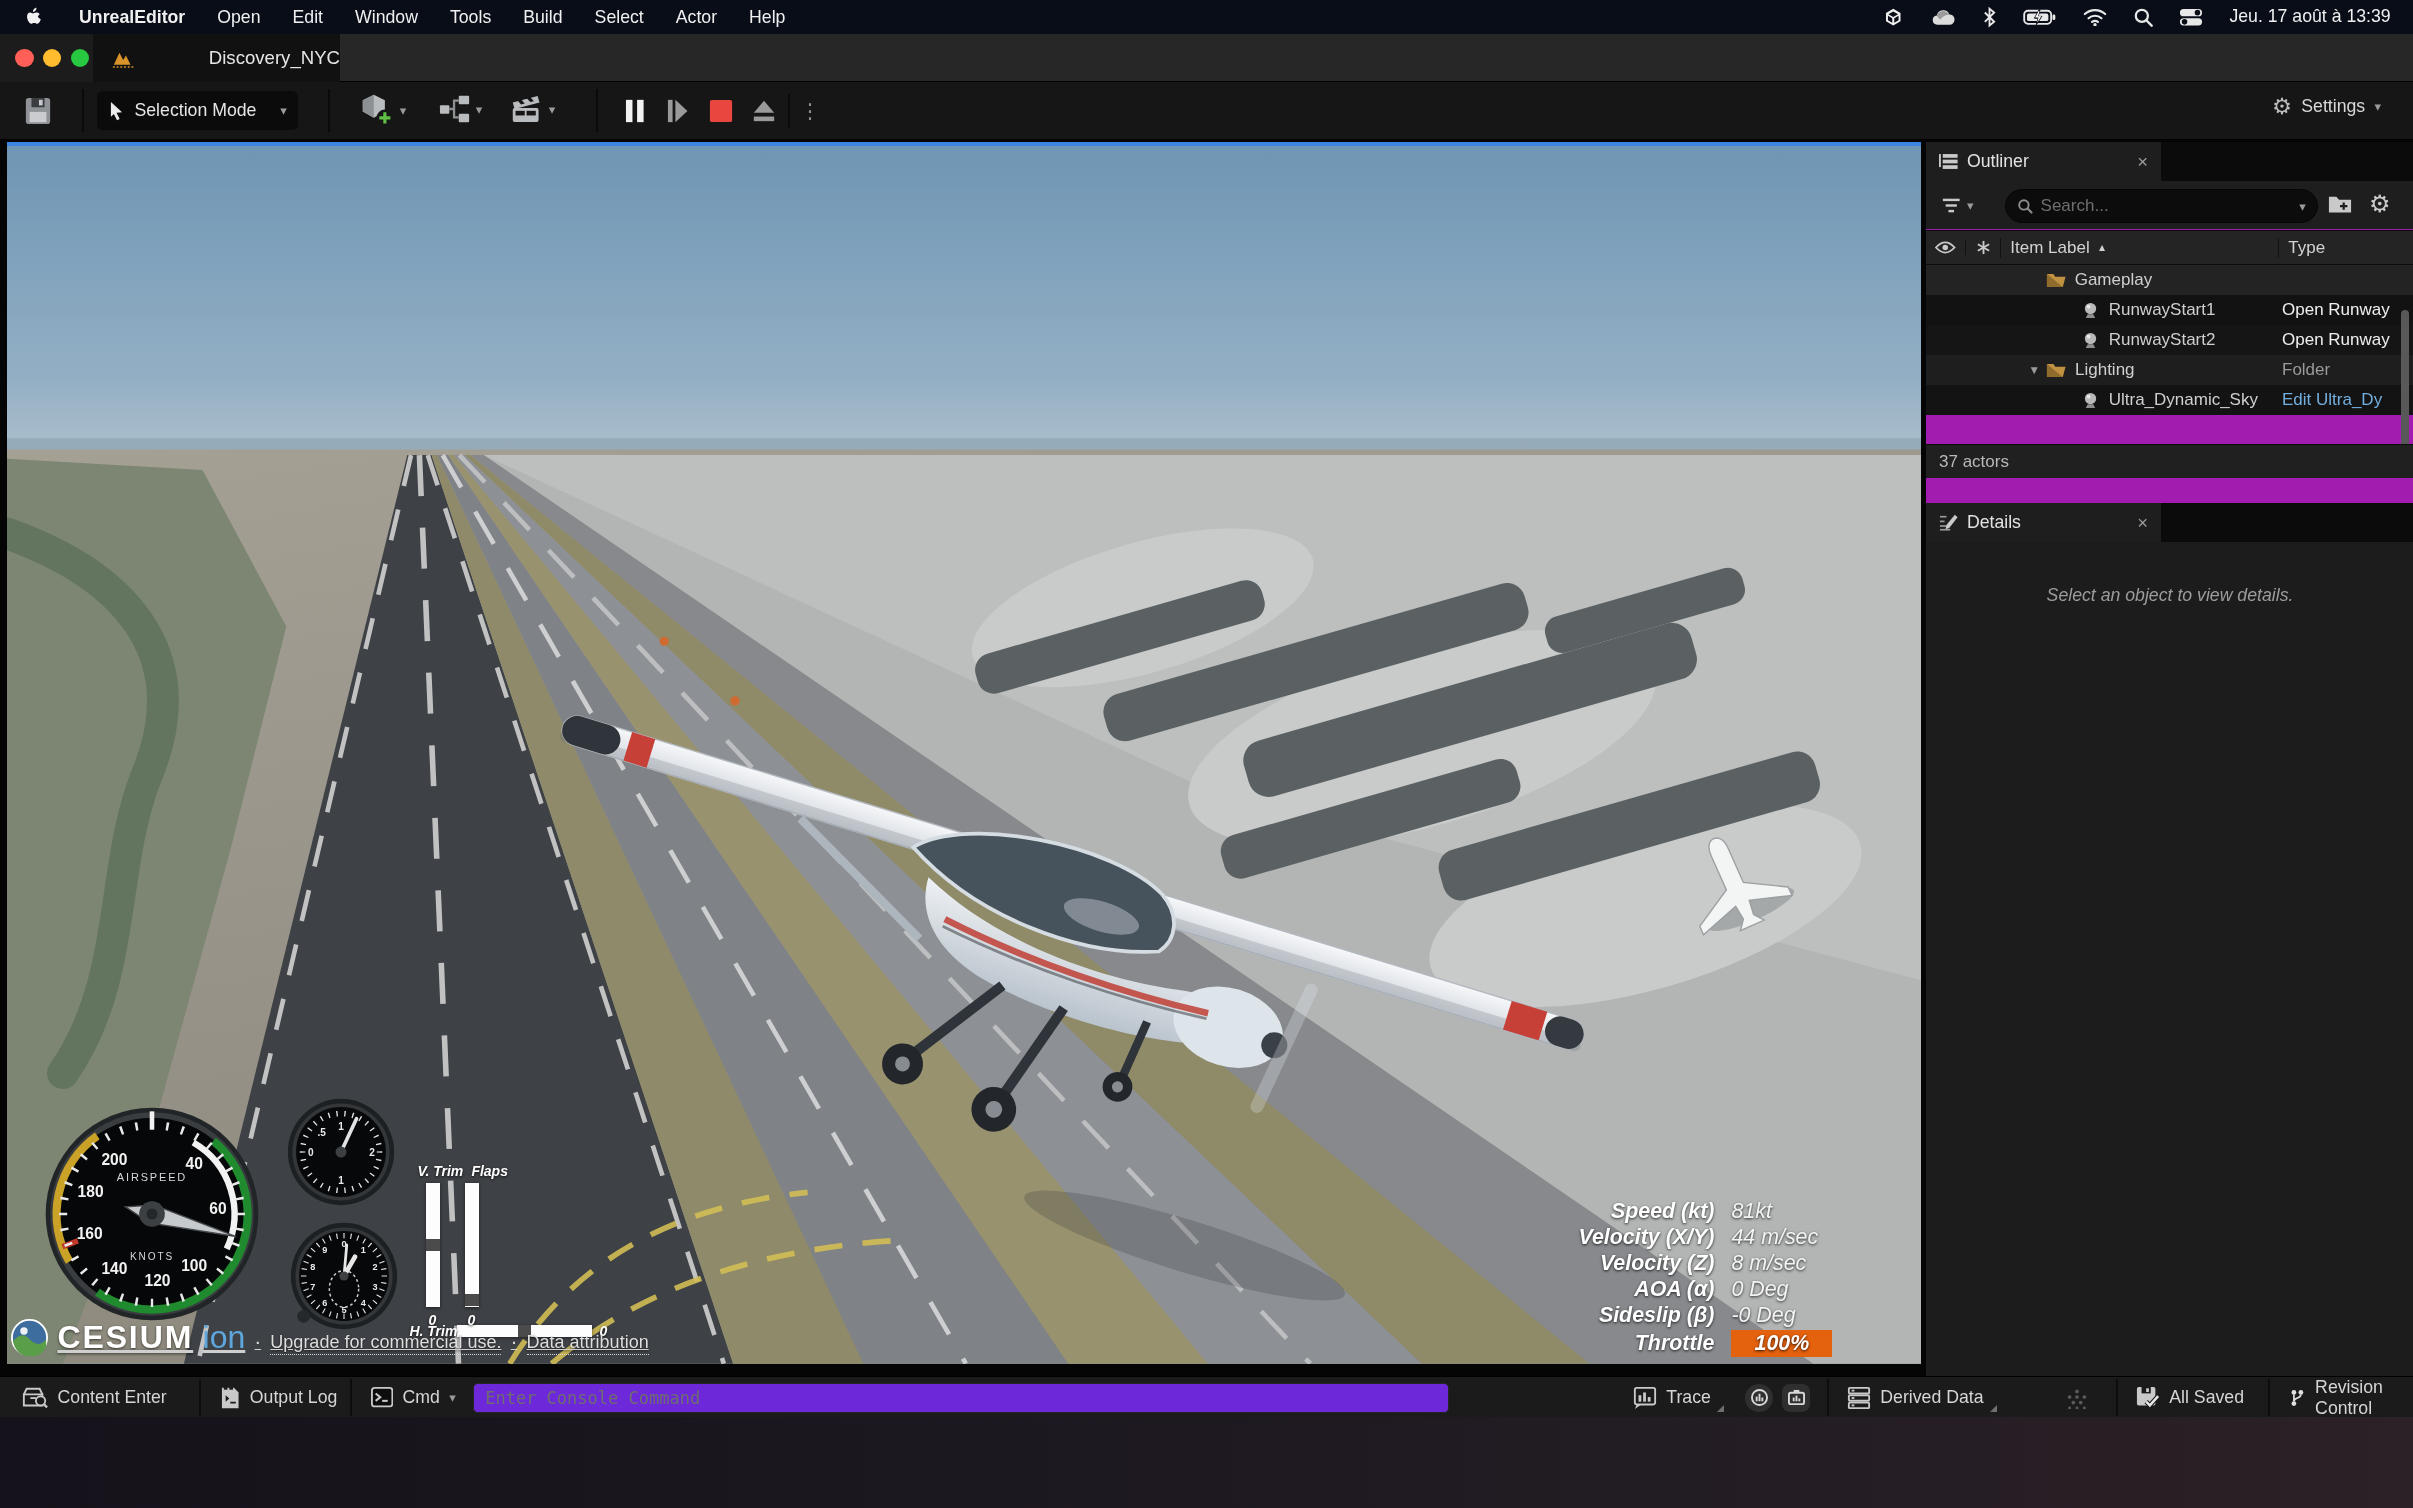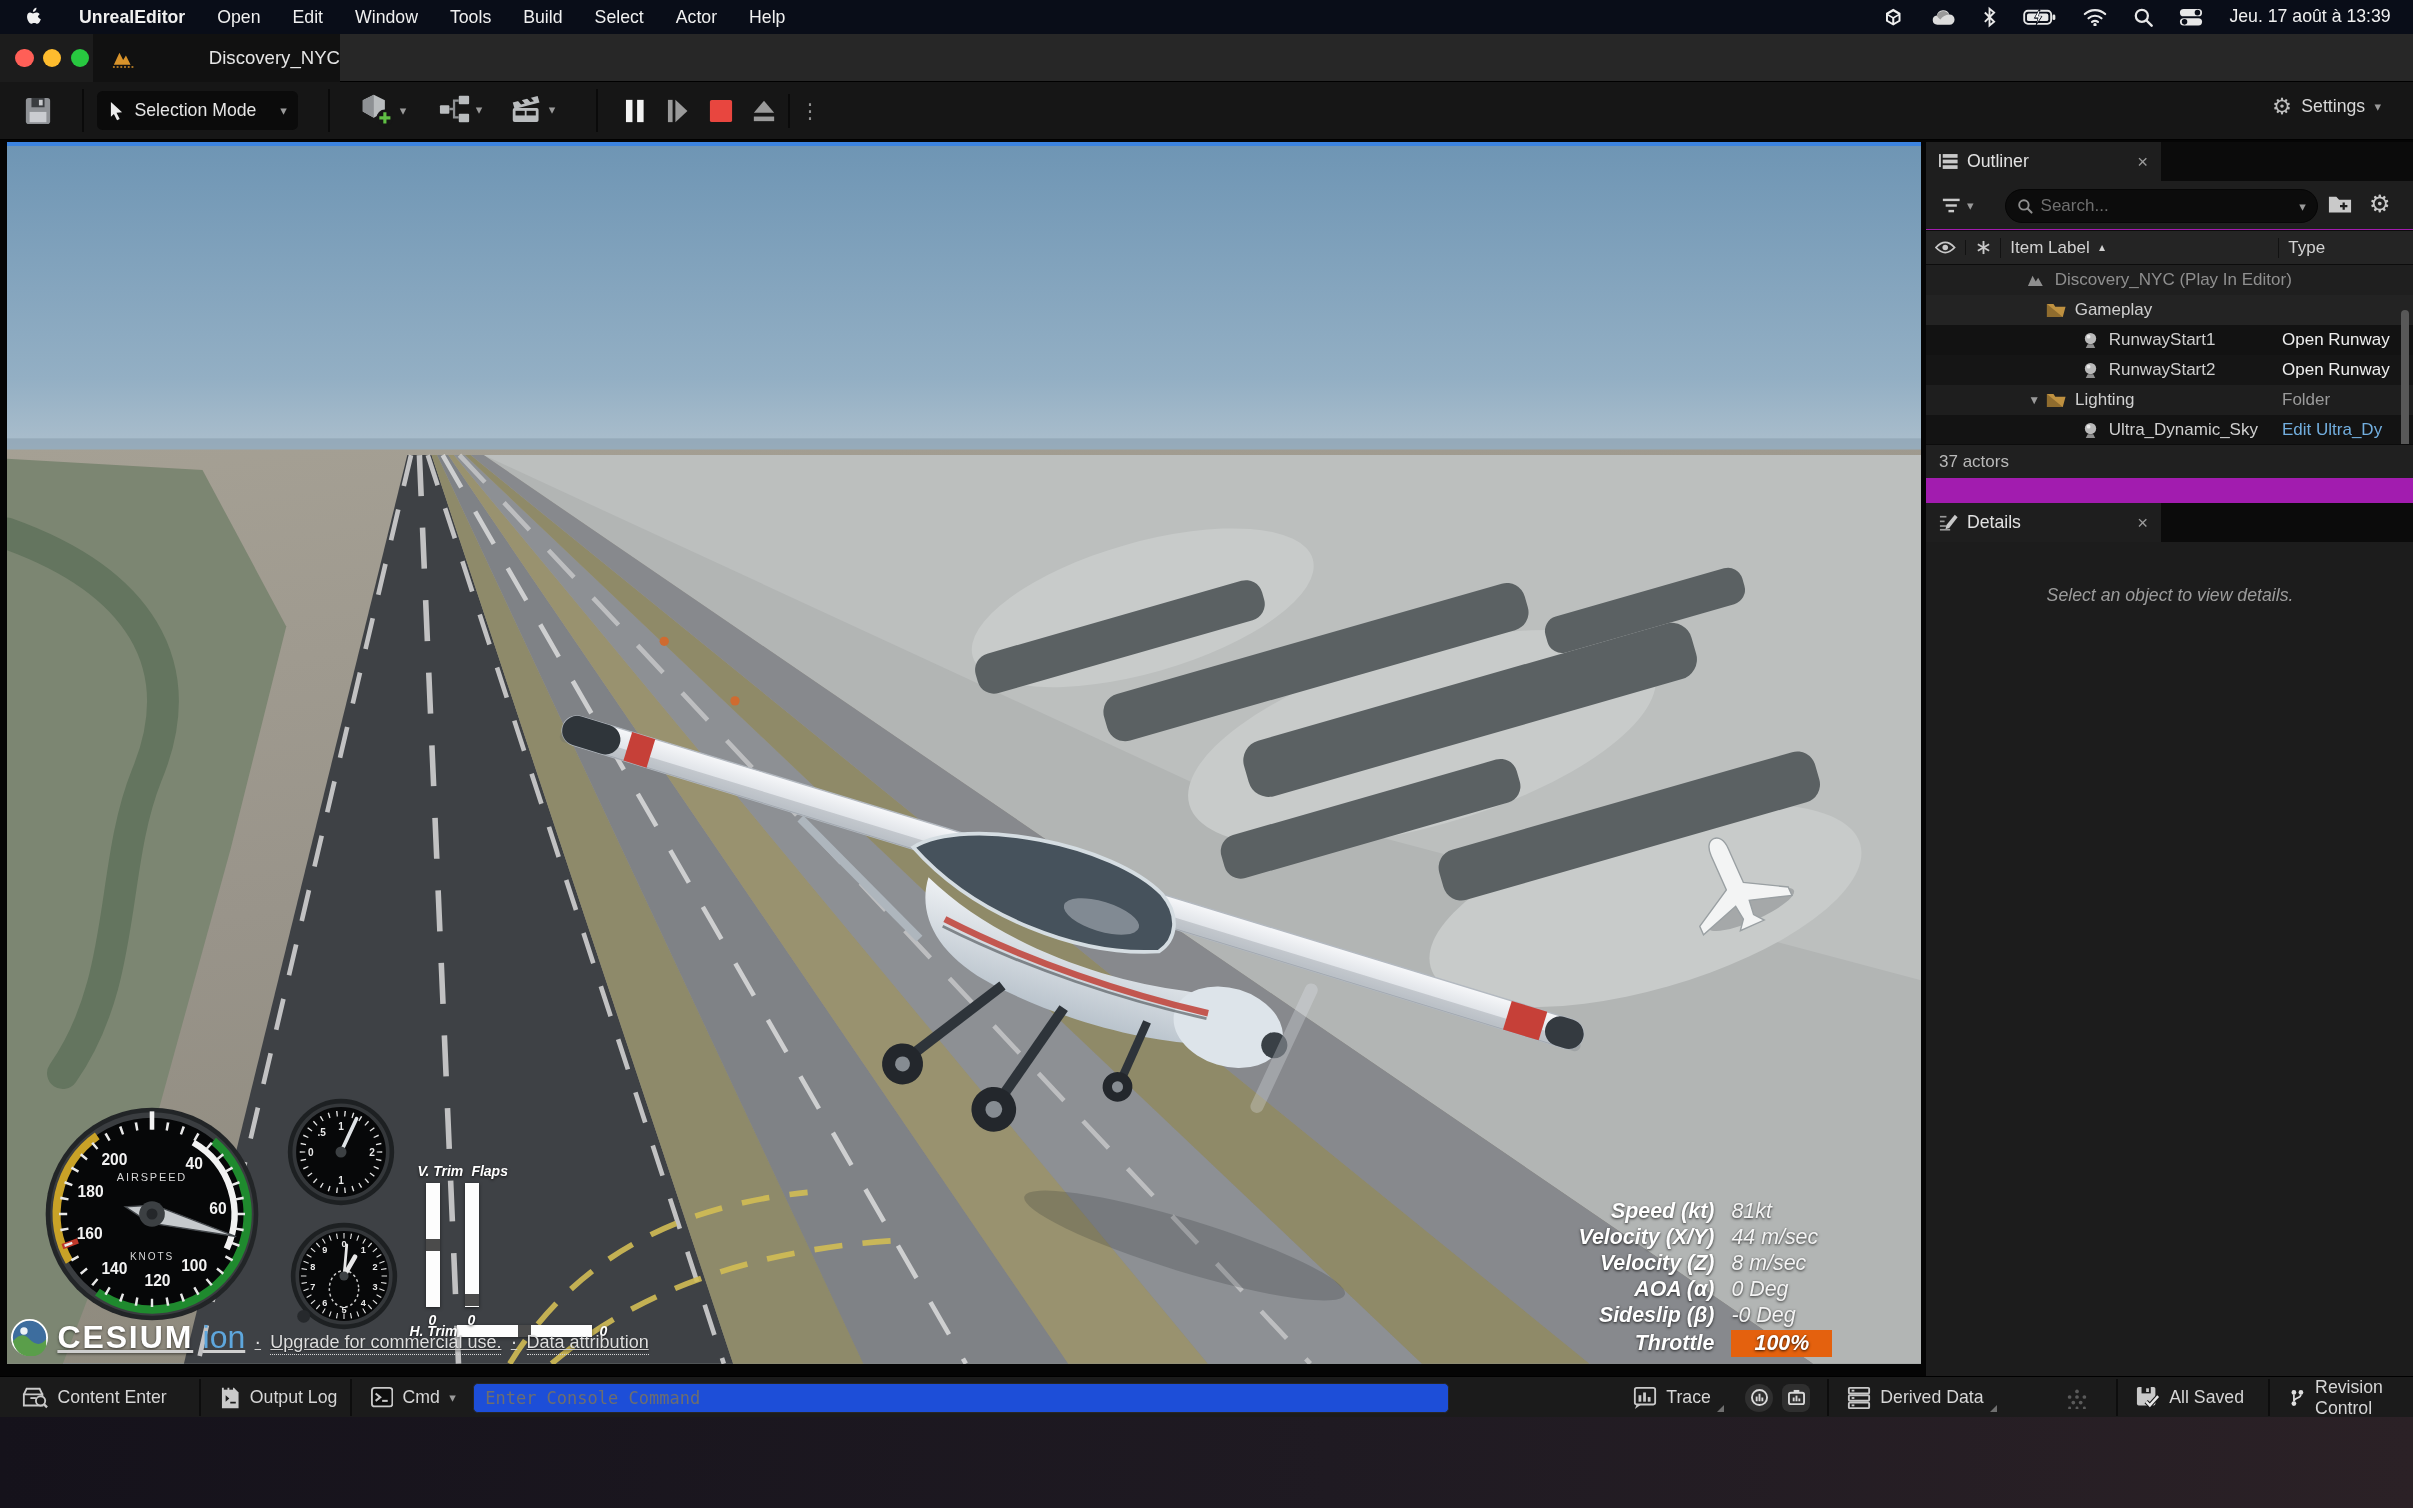--- a/index.html
+++ b/index.html
@@ -101,21 +101,21 @@
 
   #details { left:1926px; top:503px; width:488px; height:873px; background:#1c1c1c; }
   #d-empty { position:absolute; left:0; top:82px; width:100%; text-align:center;
              font-style:italic; font-size:17.7px; color:#9c9c9c; }
 
   
   #statusbar { left:0; top:1376px; width:2413px; height:41px; background:#1b1b1b; border-top:1.9px solid #000; }
   .sb-btn { position:absolute; top:0; height:41px; display:flex; align-items:center; gap:9.3px;
             color:#d6d6d6; font-size:17.7px; }
   .sb-sep { position:absolute; top:1.9px; width:1.9px; height:37px; background:#0d0d0d; }
-  #console { position:absolute; left:473px; top:5.6px; width:976px; height:30px; background:#1d4ed8;
+  #console { position:absolute; left:473px; top:5.6px; width:976px; height:30px; background:#6d28d9;
              border-radius:4.7px; border:0.9px solid #262626; display:flex; align-items:center; padding:0 11.2px; }
   #console input { width:100%; background:transparent; border:none; outline:none; color:#bdbdbd;
                    font-family:"DejaVu Sans Mono", monospace; font-size:17px; }
   #console input::placeholder { color:#6e6e6e; }
   .notch { position:absolute; right:-13px; bottom:5.6px; width:0; height:0;
            border-left:7.4px solid transparent; border-bottom:7.4px solid #6f6f6f; }
   .rnd-ico { width:28px; height:28px; border-radius:50%; background:#2f2f2f;
              display:flex; align-items:center; justify-content:center; }
 
   
@@ -567,28 +567,20 @@
           </svg>
       </span>
       <span style="padding-left:9.3px; border-left:0.9px solid #121212; flex:1; display:flex; align-items:center; gap:7.4px">
         <span>Item Label</span>
         <span style="font-size:10.2px">▲</span>
       </span>
       <span style="width:136px; padding-left:9.3px; border-left:0.9px solid #121212">Type</span>
     </div>
 
     <div id="o-rows">
-      <div class="o-row" style="background:#1f1f1f; padding-left:99px">
-        <span class="o-ico">
-            <svg width="18.6" height="15" viewBox="0 0 20 16">
-              <path fill="#8f8f8f" d="M1 14L6 3l3.4 6L12 5l5 9H1z"></path>
-            </svg>
-          </span>
-        <span class="o-label muted">Discovery_NYC (Play In Editor)</span>
-      </div>
       <div class="o-row" style="background:#232323; padding-left:119px">
         <span class="o-ico">
             <svg width="20.5" height="16" viewBox="0 0 22 17">
               <path fill="#bf9140" d="M1 2h7l2 3h11l-3 11H1z"></path>
               <path fill="#8f6c2e" d="M1 2v14h17"></path>
             </svg>
           </span>
         <span class="o-label">Gameplay</span>
       </div>
       <div class="o-row" style="background:#121212; padding-left:153px">

